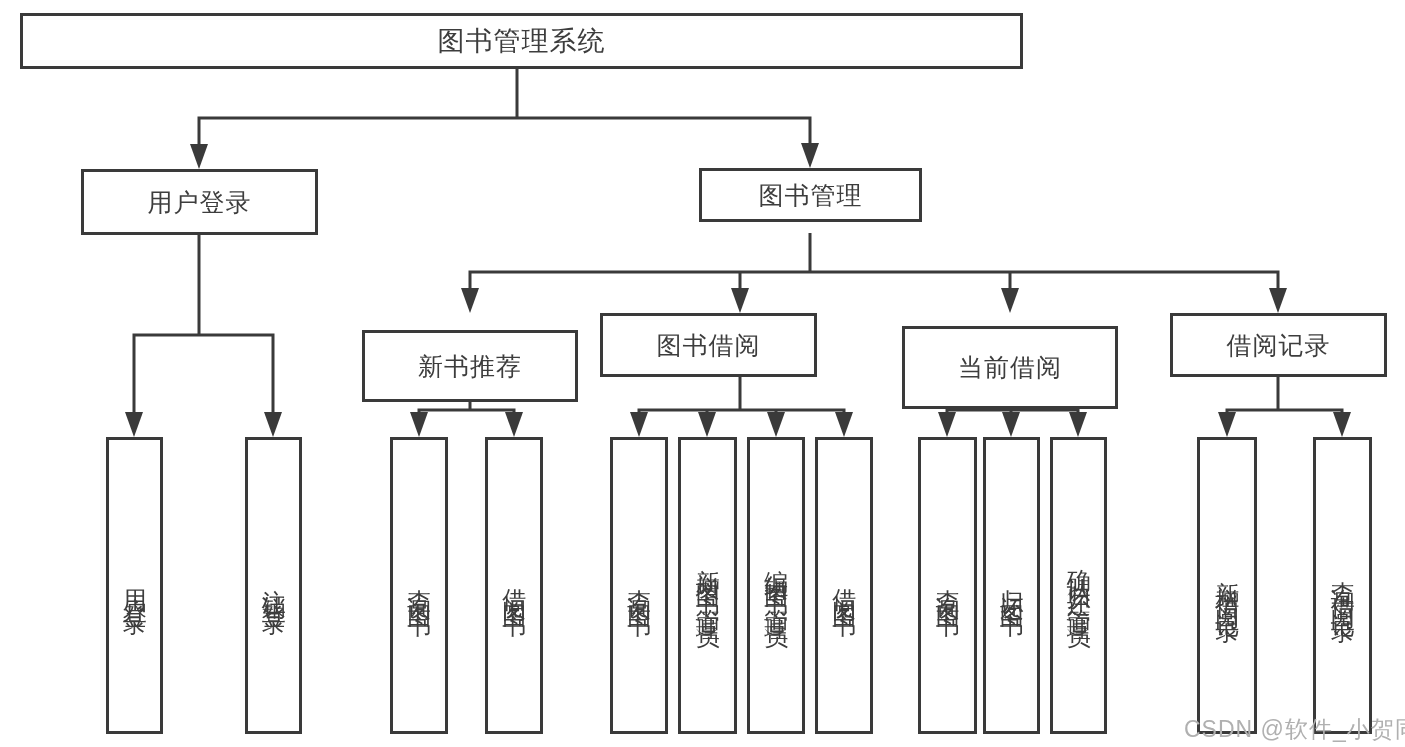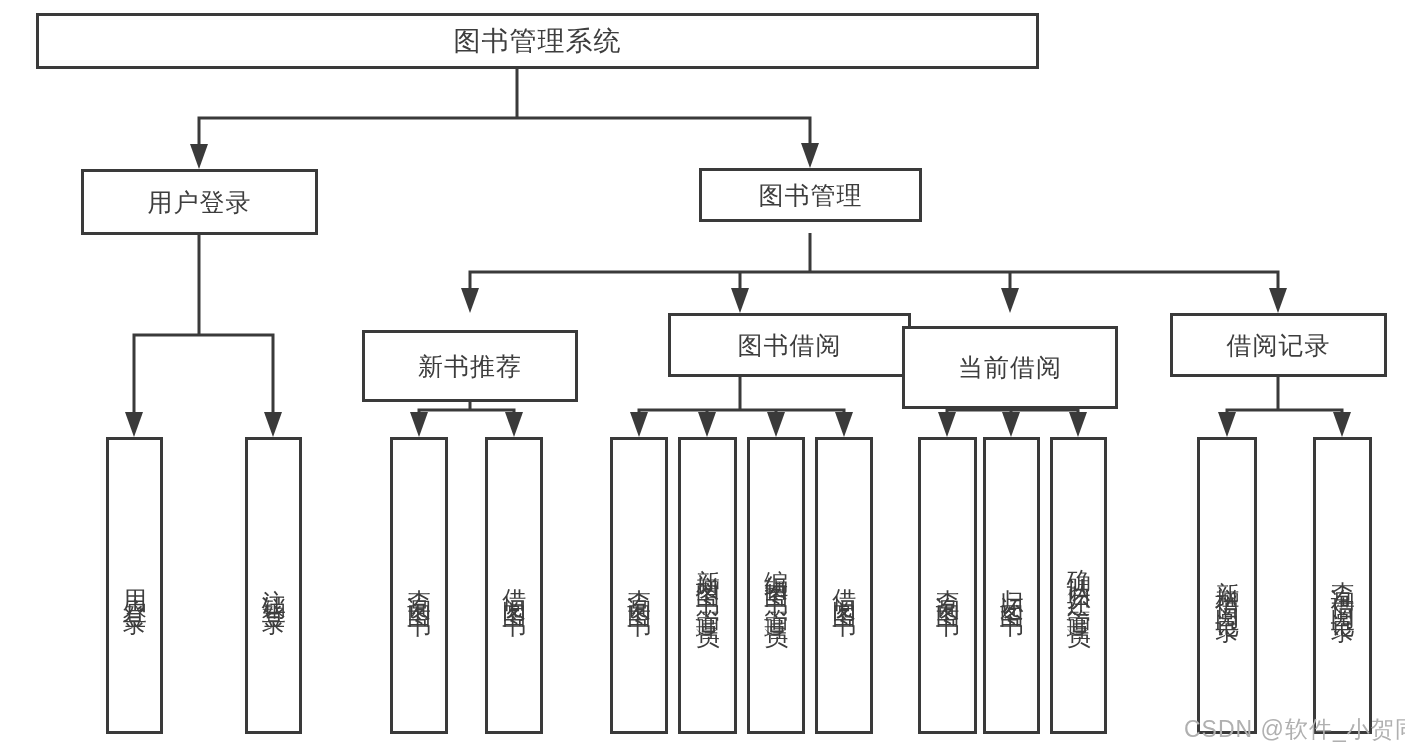--- a/index.html
+++ b/index.html
@@ -22,21 +22,21 @@
   .hbox, .vbox {
     position: absolute;
     box-sizing: border-box;
     background: #ffffff;
     border: 3px solid var(--line, #3a3a3a);
     display: flex;
     align-items: center;
     justify-content: center;
   }
   .hbox { font-size: 25px; letter-spacing: 1px; }
-  .hbox.root { font-size: 27px; margin-left: 16px; }
+  .hbox.root { font-size: 27px; }
   .vbox > span {
     writing-mode: vertical-rl;
     text-orientation: mixed;
     font-size: 24px;
     letter-spacing: 8px;
     line-height: 1.1;
     white-space: nowrap;
   }
   .watermark {
     position: absolute;
@@ -124,21 +124,21 @@
   <div class="hbox" style="left:81px; top:169px; width:237px; height:66px">
     <span>用户登录</span>
   </div>
   <div class="hbox" style="left:699px; top:168px; width:223px; height:54px">
     <span>图书管理</span>
   </div>
 
   <div class="hbox" style="left:362px; top:330px; width:216px; height:72px">
     <span>新书推荐</span>
   </div>
-  <div class="hbox" style="left:668px; top:313px; width:243px; height:64px">
+  <div class="hbox" style="left:600px; top:313px; width:217px; height:64px">
     <span>图书借阅</span>
   </div>
   <div class="hbox" style="left:902px; top:326px; width:216px; height:83px">
     <span>当前借阅</span>
   </div>
   <div class="hbox" style="left:1170px; top:313px; width:217px; height:64px">
     <span>借阅记录</span>
   </div>
 
   <div class="vbox" style="left:106px; top:437px; width:57px; height:297px">

